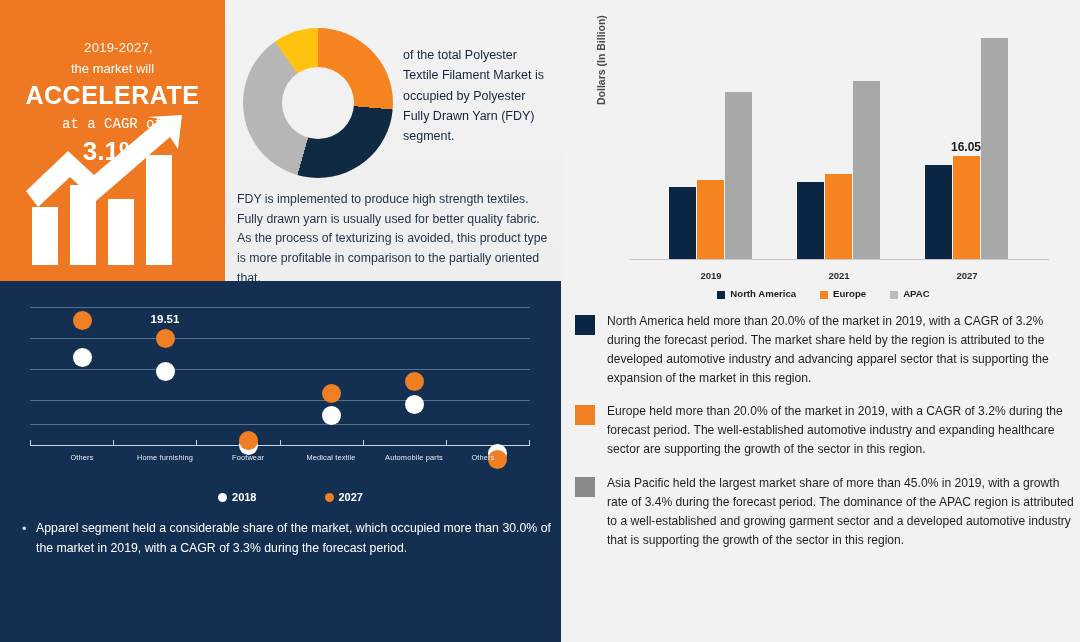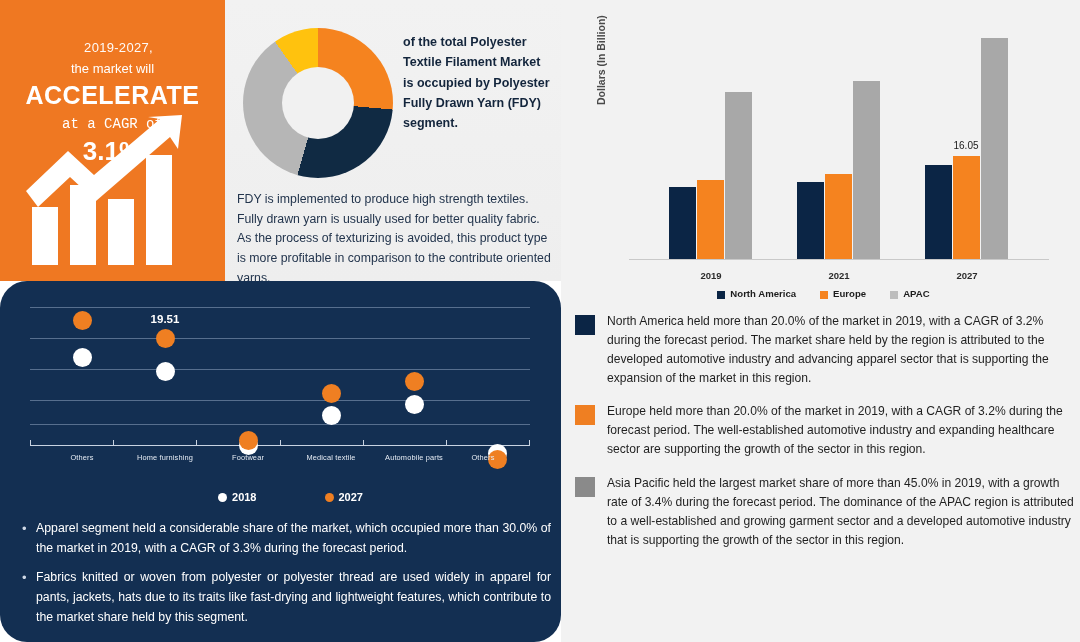--- a/index.html
+++ b/index.html
@@ -43,33 +43,32 @@
     position: relative;
   }
   .donut::after {
     content: ""; position: absolute; left: 50%; top: 50%;
     width: 72px; height: 72px; margin: -36px 0 0 -36px;
     border-radius: 50%; background: #f1f1f1;
   }
   .headline { position: absolute; left: 178px; top: 24px; width: 150px; }
   .headline-pct { font-size: 21px; font-weight: bold; color: #f07c22; letter-spacing: .3px; }
   .headline-body {
-    margin-top: 8px; font-size: 12.5px; line-height: 1.62;
-    font-weight: bold; color: #13253c;
+    margin-top: 21px; font-size: 12.5px; line-height: 1.62;
+    font-weight: normal; color: #13253c;
   }
   .donut-note {
     position: absolute; left: 12px; top: 190px; width: 316px;
     font-size: 12.3px; line-height: 1.6; color: #23354d;
   }
 
   
   .dark-panel {
     position: absolute; left: 0; top: 281px; width: 561px; height: 361px;
     background: #132f52;
-    border-radius: 27px;
   }
   .dotplot { position: absolute; left: 30px; top: 12px; width: 500px; height: 165px; }
   .grid-line { position: absolute; left: 0; width: 500px; height: 1px; background: #8fa4bf; opacity: .55; }
   .axis-line { position: absolute; left: 0; top: 152px; width: 500px; height: 1px; background: #c8d3e2; }
   .axis-tick { position: absolute; top: 147px; width: 1px; height: 6px; background: #c8d3e2; }
   .dot { position: absolute; width: 19px; height: 19px; border-radius: 50%; margin-left: -9.5px; margin-top: -9.5px; }
   .dot-2018 { background: #ffffff; }
   .dot-2027 { background: #ef7f22; }
   .dot-label {
     position: absolute; color: #ffffff; font-size: 11.5px; font-weight: bold;
@@ -106,21 +105,21 @@
     font-size: 10.5px; color: #4a4a4a; font-weight: bold;
     transform: rotate(-90deg); transform-origin: left top; white-space: nowrap;
   }
   .plot-area { position: absolute; left: 48px; top: 8px; width: 420px; height: 242px; }
   .baseline { position: absolute; left: 0; bottom: 0; width: 420px; height: 1px; background: #c9c9c9; }
   .bar { position: absolute; bottom: 1px; width: 27px; }
   .bar.na { background: #0b2545; }
   .bar.eu { background: #f5831f; }
   .bar.ap { background: #a8a8a8; }
   .bar-value {
-    position: absolute; font-size: 10px; font-weight: normal; color: #1a1a1a;
+    position: absolute; font-size: 12px; font-weight: bold; color: #1a1a1a;
     transform: translateX(-50%); white-space: nowrap;
   }
   .x-label {
     position: absolute; top: 252px; font-size: 9.5px; font-weight: bold; color: #2b2b2b;
     transform: translateX(-50%);
   }
   .bar-legend {
     position: absolute; left: 0; top: 278px; width: 485px;
     display: flex; justify-content: center; gap: 24px;
     font-size: 9.6px; font-weight: bold; color: #1d1d1d;
@@ -162,21 +161,21 @@
       </svg>
     </div>
 
     <div class="donut-panel">
       <div class="donut-wrap">
         <div class="donut"></div>
       </div>
       <div class="headline">
         <div class="headline-body">of the total Polyester Textile Filament Market is occupied by Polyester Fully Drawn Yarn (FDY) segment.</div>
       </div>
-      <div class="donut-note">FDY is implemented to produce high strength textiles. Fully drawn yarn is usually used for better quality fabric. As the process of texturizing is avoided, this product type is more profitable in comparison to the contribute oriented yarns.</div>
+      <div class="donut-note">FDY is implemented to produce high strength textiles. Fully drawn yarn is usually used for better quality fabric. As the process of texturizing is avoided, this product type is more profitable in comparison to the partially oriented that.</div>
     </div>
 
     <div class="dark-panel">
       <div class="dotplot">
         <div class="grid-line" style="top:14px"></div>
         <div class="grid-line" style="top:45px"></div>
         <div class="grid-line" style="top:76px"></div>
         <div class="grid-line" style="top:107px"></div>
         <div class="grid-line" style="top:131px"></div>
         <div class="axis-line"></div>
@@ -222,21 +221,20 @@
           <span>2018</span>
         </span>
         <span class="key">
           <span class="legend-dot" style="background:#ef7f22"></span>
           <span>2027</span>
         </span>
       </div>
 
       <div class="bullets">
         <div class="bullet">Apparel segment held a considerable share of the market, which occupied more than 30.0% of the market in 2019, with a CAGR of 3.3% during the forecast period.</div>
-        <div class="bullet">Fabrics knitted or woven from polyester or polyester thread are used widely in apparel for pants, jackets, hats due to its traits like fast-drying and lightweight features, which contribute to the market share held by this segment.</div>
       </div>
     </div>
   </div>
 
   <div class="right-col">
 
     <div class="barchart">
       <div class="y-axis-title">Dollars (In Billion)</div>
 
       <div class="plot-area">

